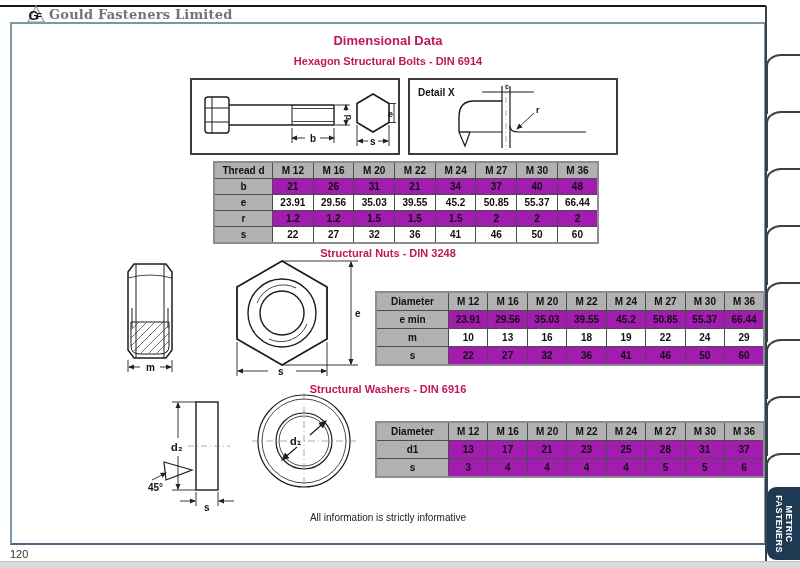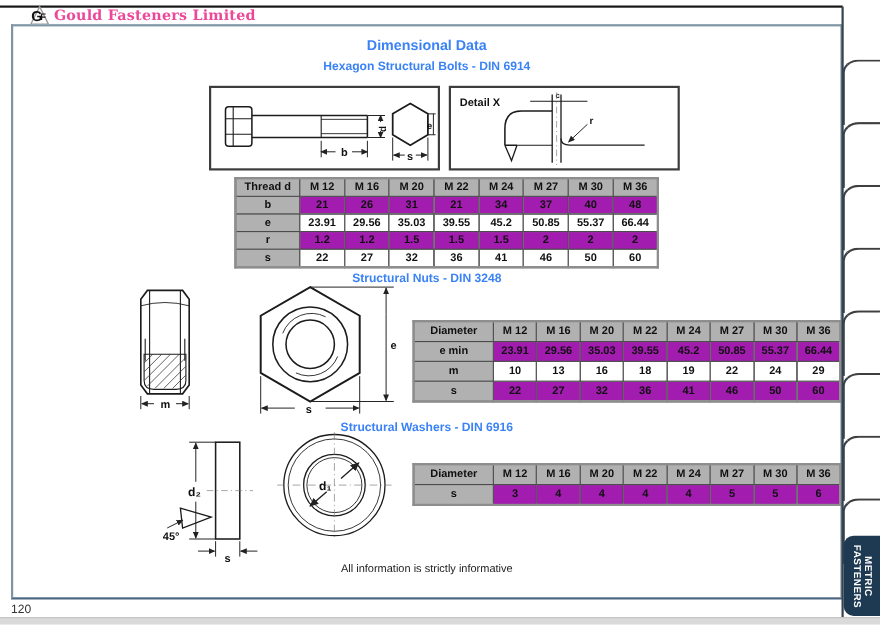--- a/index.html
+++ b/index.html
@@ -1,25 +1,25 @@
 <!DOCTYPE html>
 <html><head>
 <meta charset="utf-8">
 <style>
   html,body{margin:0;padding:0;background:#fff;}
   .page{position:relative;width:800px;height:568px;background:#fff;overflow:hidden;
         font-family:"Liberation Sans",sans-serif;}
   
   .top-rule{position:absolute;left:0;top:5px;width:766px;height:2px;background:#161616;}
   .brand{position:absolute;left:26px;top:4px;height:20px;display:flex;align-items:center;gap:3px;}
-  .brand .co{font-family:"DejaVu Serif",serif;font-weight:bold;font-size:13px;color:#ec4899;letter-spacing:.2px;}
+  .brand .co{font-family:"DejaVu Serif",serif;font-weight:bold;font-size:13px;color:#737373;letter-spacing:.2px;}
   
   .frame{position:absolute;left:10px;top:22px;width:752px;height:519px;
          border:2px solid #7e96a4;border-bottom-color:#4b6781;background:#fff;}
-  .ctext{position:absolute;left:10px;width:756px;text-align:center;color:#3b82f6;}
+  .ctext{position:absolute;left:10px;width:756px;text-align:center;color:#be185d;}
   .title{top:33px;font-size:13px;font-weight:bold;}
   .sub{font-size:11px;font-weight:bold;}
   .note{top:512px;font-size:10px;font-weight:normal;color:#222;}
   .pagenum{position:absolute;left:10px;top:548px;width:756px;text-align:left;
            font-size:11px;color:#333;}
   
   .dbox{position:absolute;border:2px solid #3d3d3d;background:#fff;}
   .dsvg{position:absolute;}
   svg text{font-family:"Liberation Sans",sans-serif;font-weight:bold;fill:#111;}
   
@@ -370,20 +370,31 @@
           <th>M 20</th>
           <th>M 22</th>
           <th>M 24</th>
           <th>M 27</th>
           <th>M 30</th>
           <th>M 36</th>
         </tr>
       </thead>
       <tbody>
         <tr>
+          <th class="lbl">d1</th>
+          <td class="sh">13</td>
+          <td class="sh">17</td>
+          <td class="sh">21</td>
+          <td class="sh">23</td>
+          <td class="sh">25</td>
+          <td class="sh">28</td>
+          <td class="sh">31</td>
+          <td class="sh">37</td>
+        </tr>
+        <tr>
           <th class="lbl">s</th>
           <td class="sh">3</td>
           <td class="sh">4</td>
           <td class="sh">4</td>
           <td class="sh">4</td>
           <td class="sh">4</td>
           <td class="sh">5</td>
           <td class="sh">5</td>
           <td class="sh">6</td>
         </tr>

